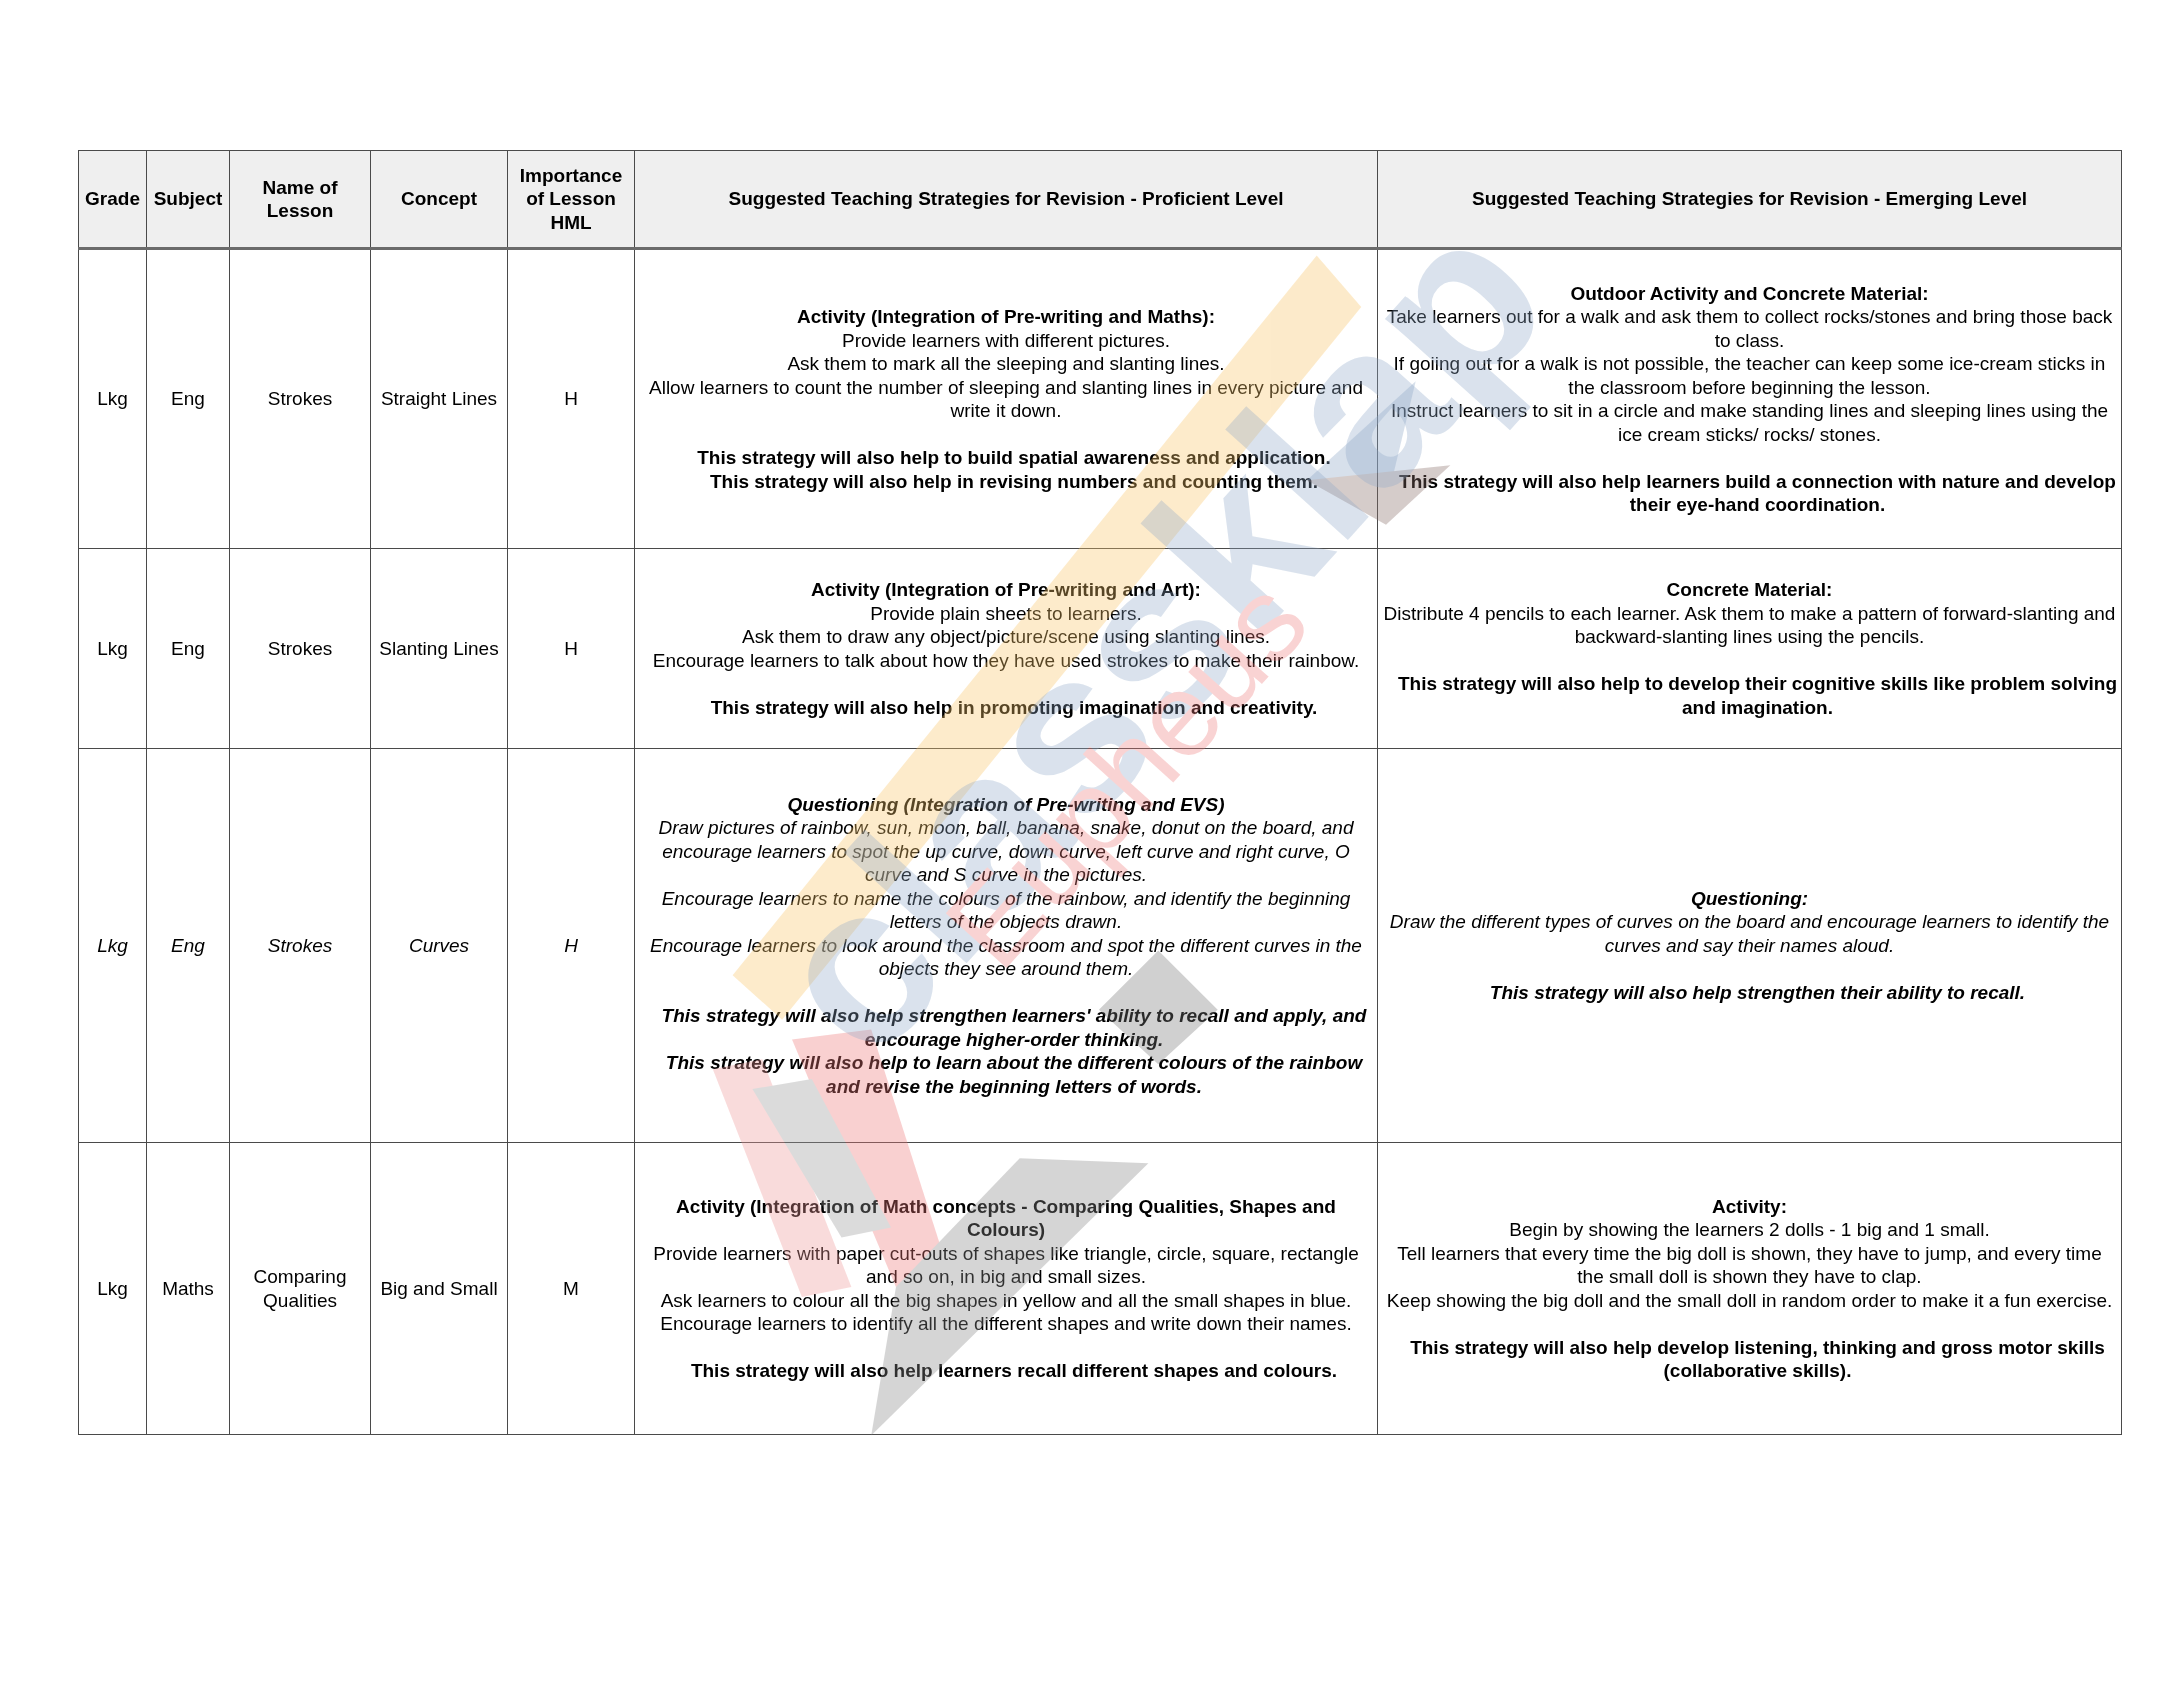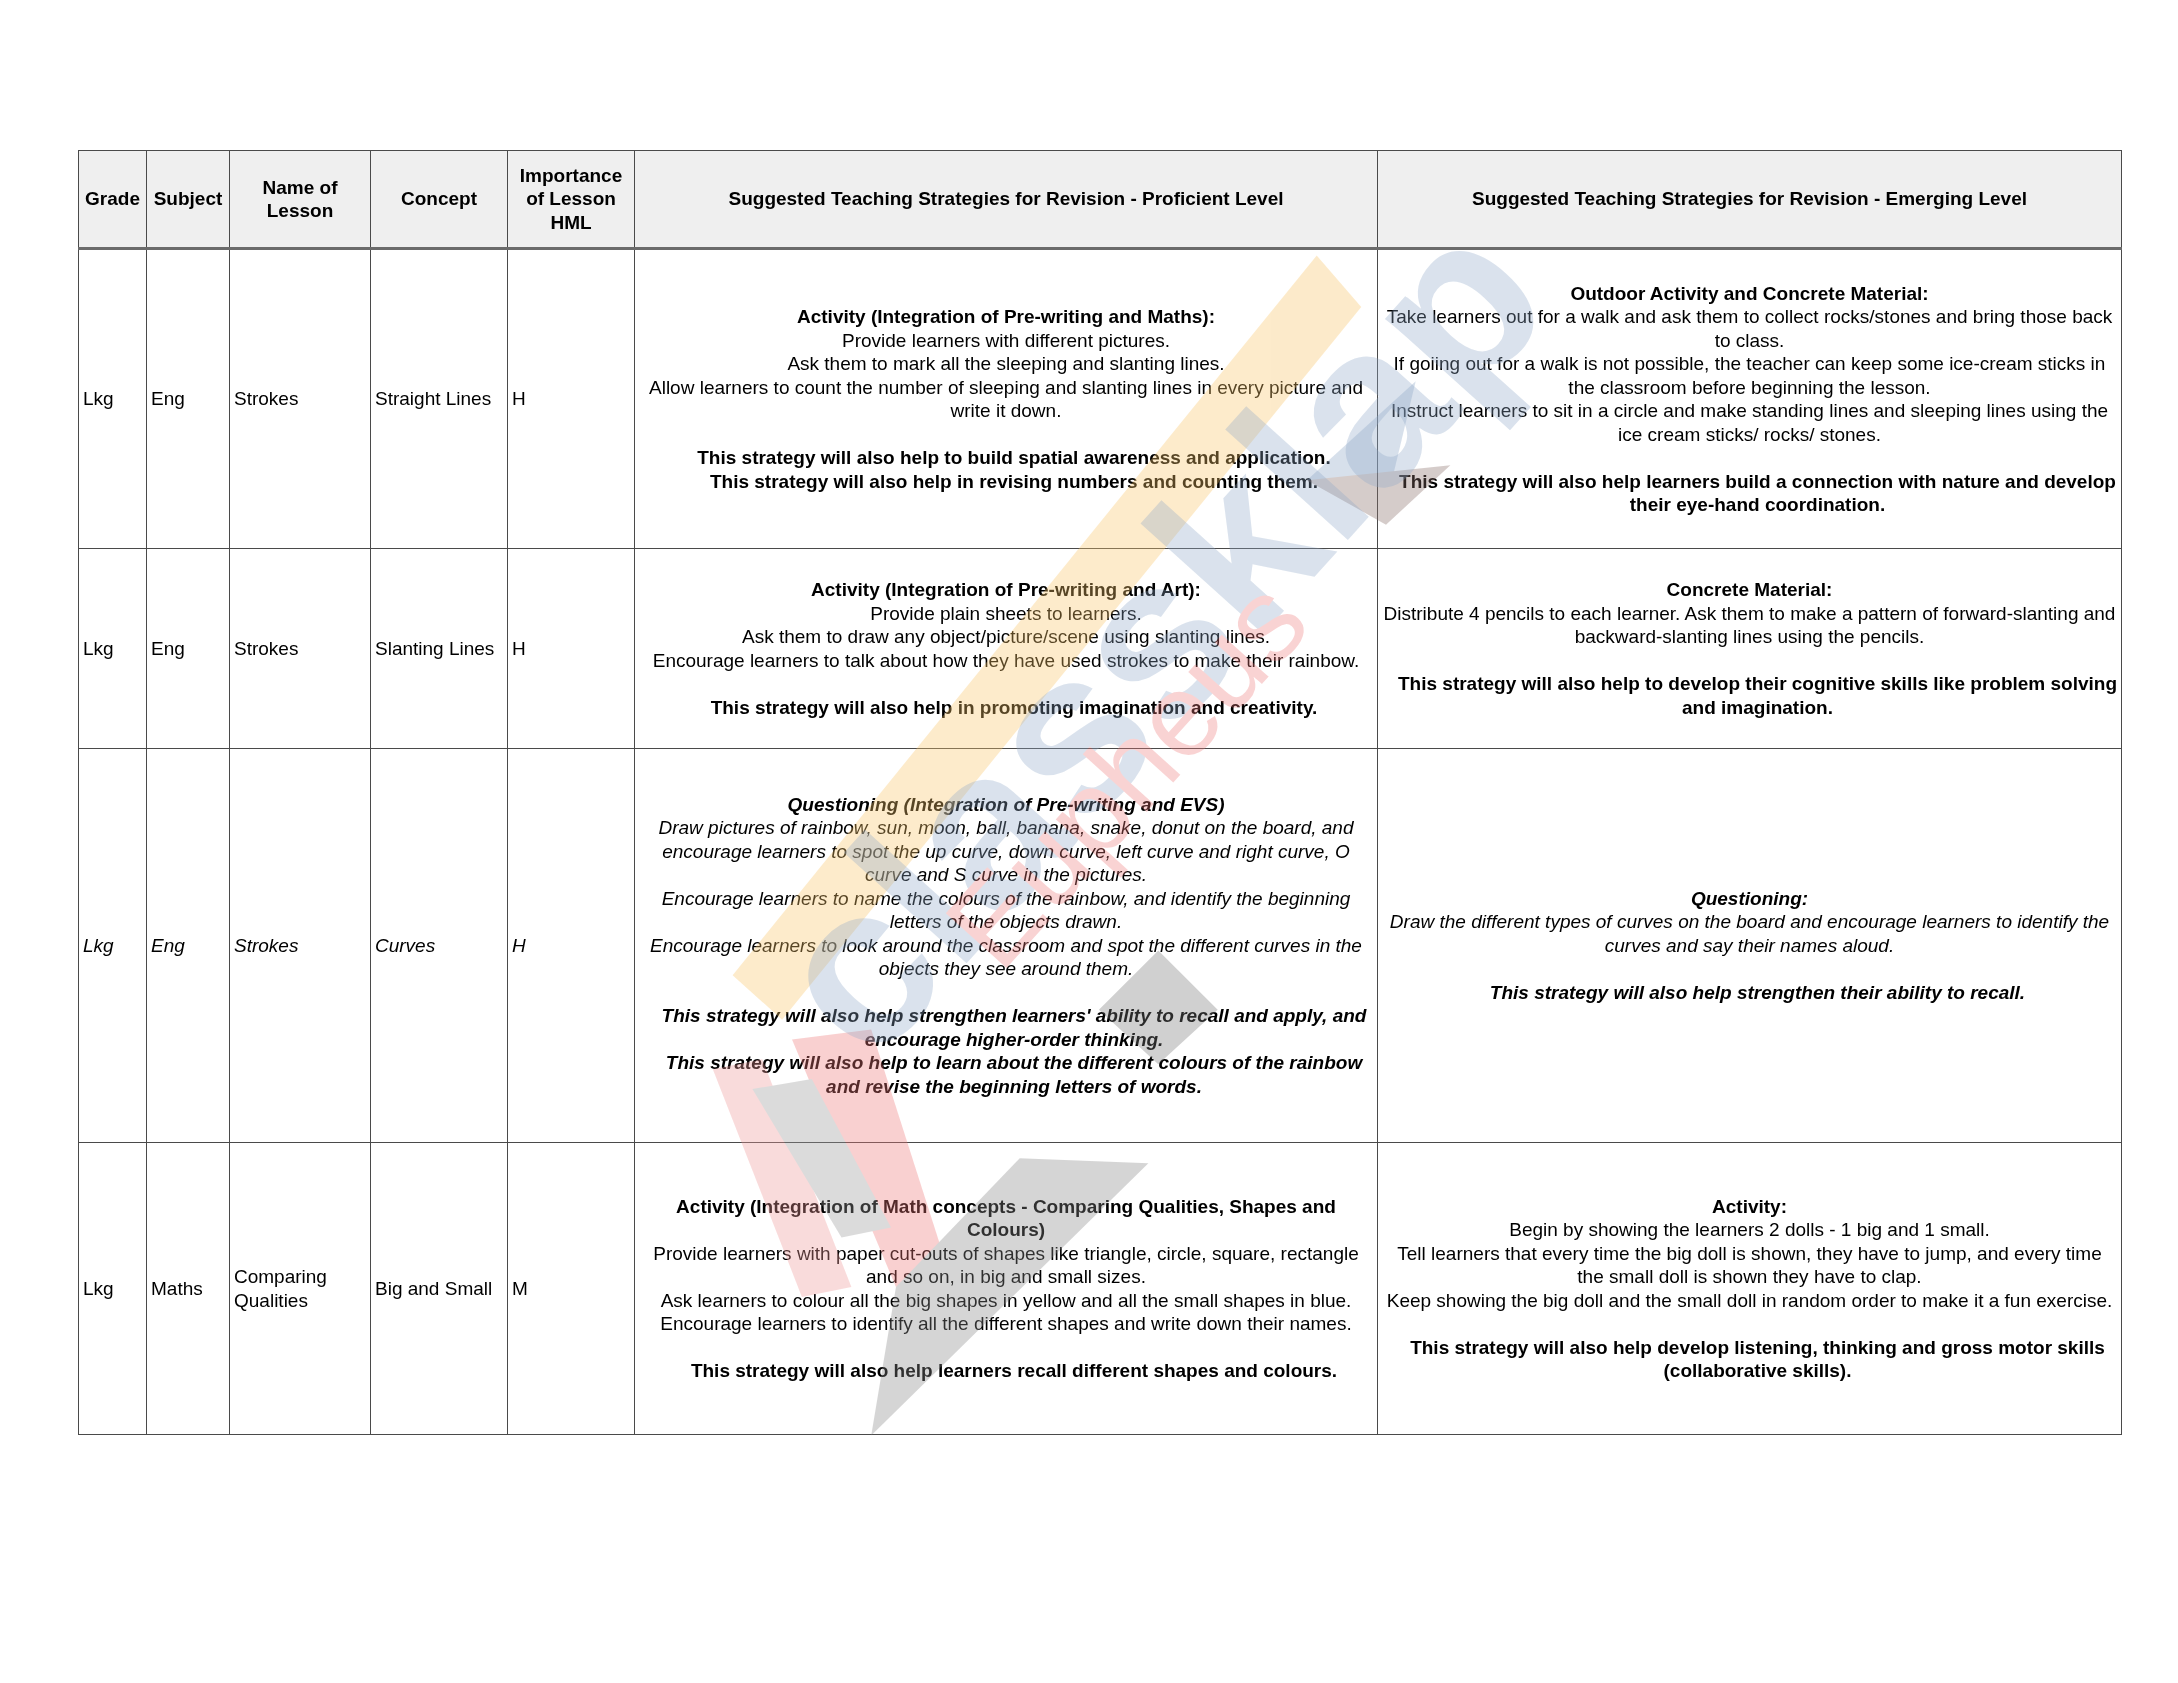--- a/index.html
+++ b/index.html
@@ -4,21 +4,21 @@
 <style>
   html, body { margin: 0; padding: 0; background: #ffffff; }
   body { width: 2178px; height: 1683px; position: relative; overflow: hidden;
          font-family: "Liberation Sans", sans-serif; color: #000; }
   .page { position: absolute; left: 0; top: 0; width: 2178px; height: 1683px; }
   table.plan { position: absolute; left: 78px; top: 150px; border-collapse: collapse;
                table-layout: fixed; width: 2041px; font-size: 19px; line-height: 23.5px; }
   table.plan th, table.plan td { border: 1.5px solid #4a4a4a; padding: 0 4px; vertical-align: middle; }
   table.plan thead th { background: #efefef; font-weight: bold; text-align: center; height: 96px;
                         border-bottom: 3px solid #6b6b6b; }
-  td.c { }
+  td.c { text-align: center; }
   td.txt { text-align: center; }
   .head { font-weight: bold; }
   .bold { font-weight: bold; margin-left: 16px; }
   .gap { height: 23.5px; }
   tr.r1 td { height: 298px; }
   tr.r2 td { height: 199px; }
   tr.r3 td { height: 393px; font-style: italic; }
   tr.r4 td { height: 291px; }
   .wm { position: absolute; left: 0; top: 0; width: 2178px; height: 1683px; pointer-events: none; }
 </style>

